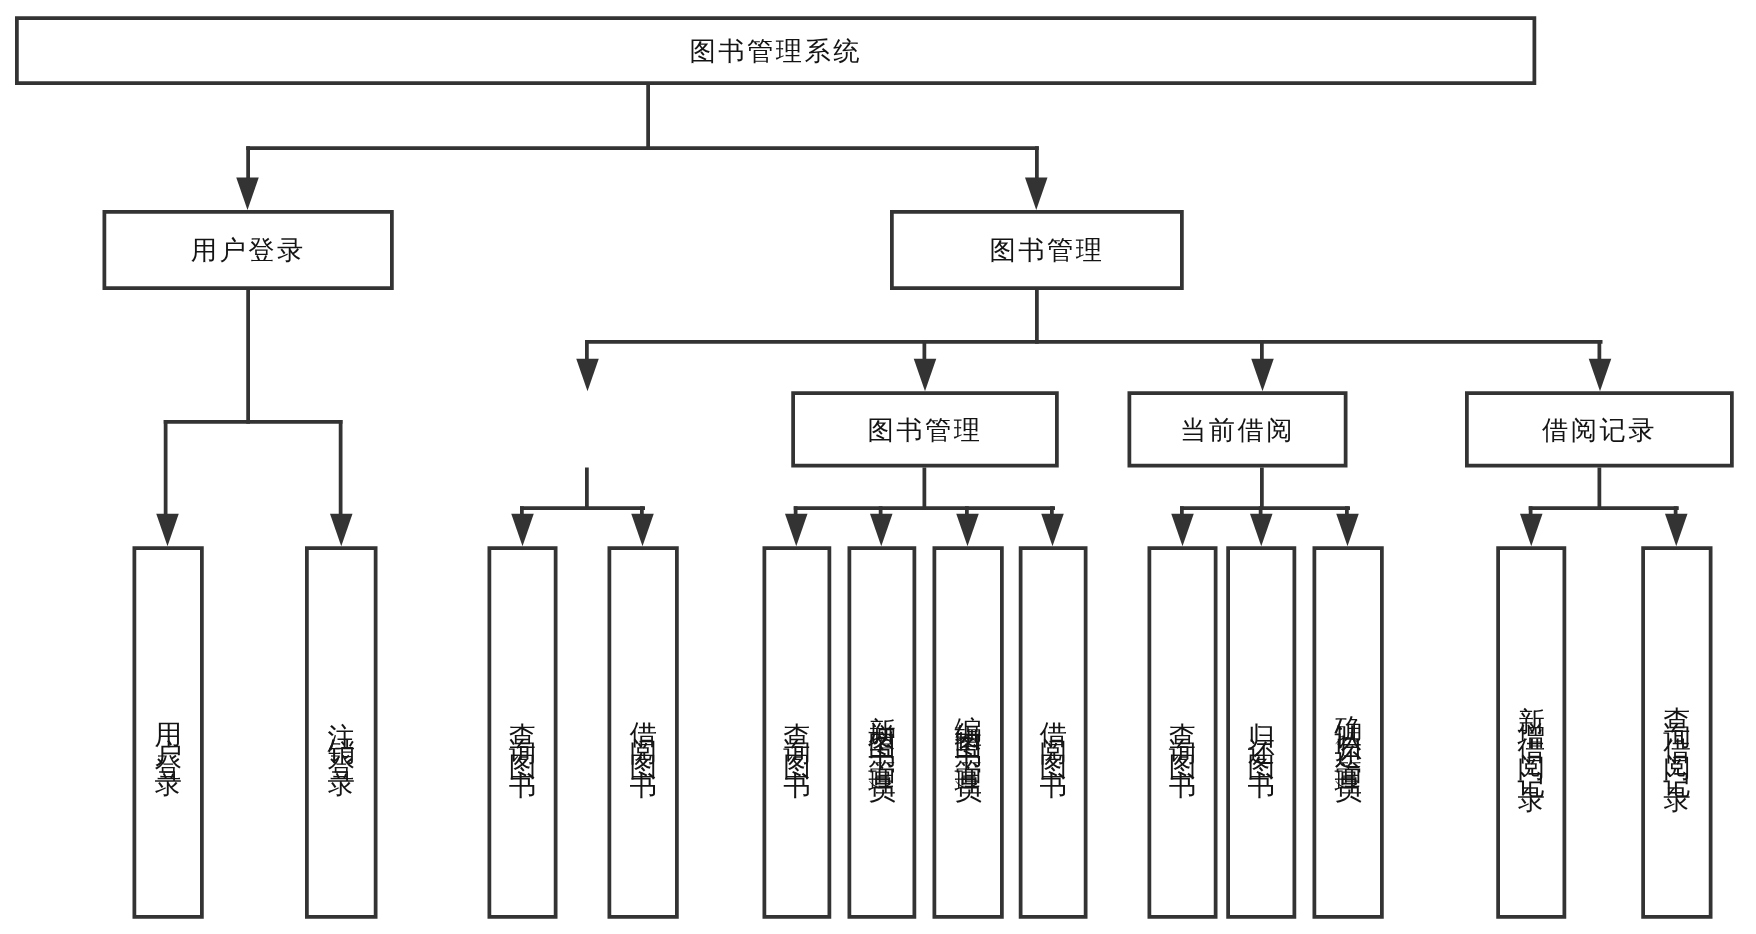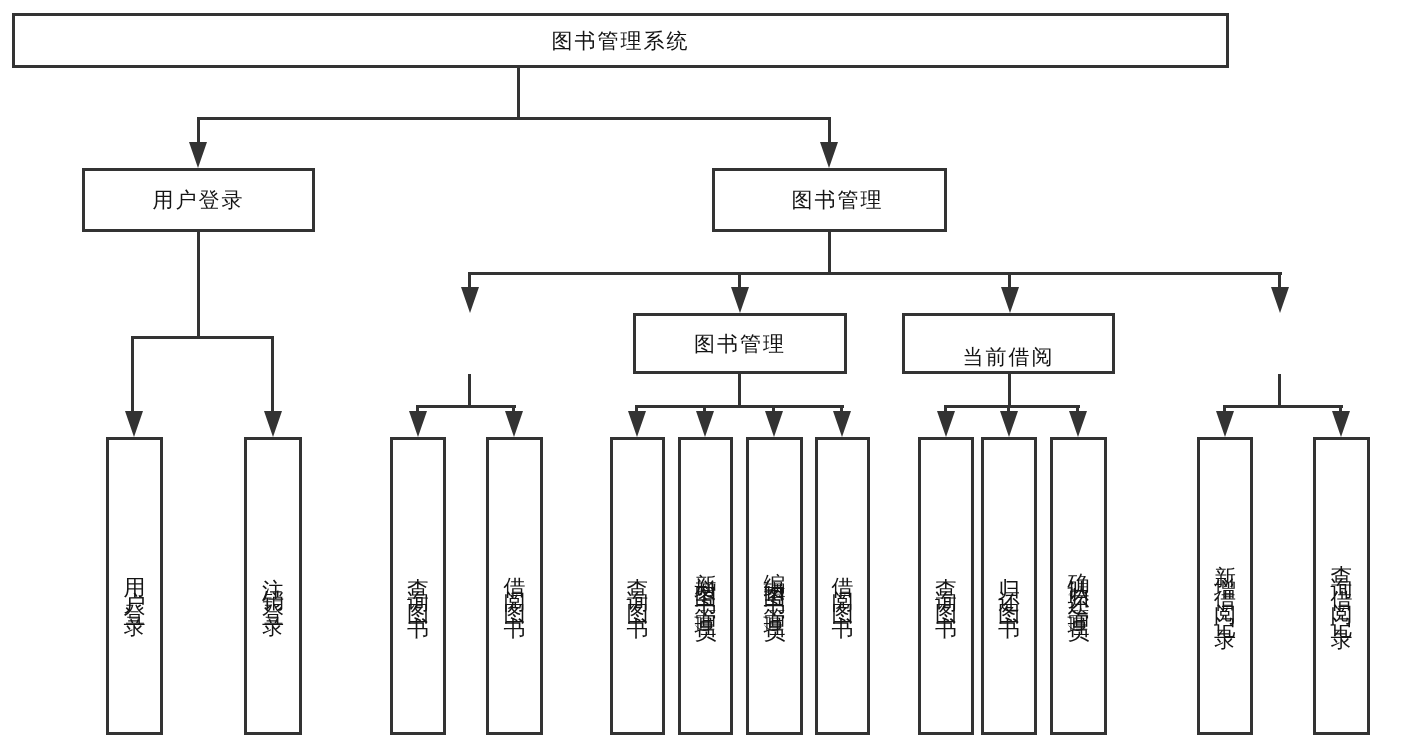--- a/index.html
+++ b/index.html
@@ -71,22 +71,25 @@
   <div class="vline" style="left:738px;top:272px;height:18px;"></div>
   <div class="arrow" style="left:731px;top:287px;"></div>
   <div class="vline" style="left:1008px;top:272px;height:18px;"></div>
   <div class="arrow" style="left:1001px;top:287px;"></div>
   <div class="vline" style="left:1278px;top:272px;height:18px;"></div>
   <div class="arrow" style="left:1271px;top:287px;"></div>
 
   <div class="node" style="left:633px;top:313px;width:214px;height:61px;">
     <span>图书管理</span>
   </div>
-  <div class="node" style="left:902px;top:313px;width:213px;height:61px;align-items:flex-end;">
+  <div class="node" style="left:902px;top:313px;width:176px;height:61px;">
     <span>当前借阅</span>
+  </div>
+  <div class="node" style="left:1172px;top:313px;width:215px;height:61px;">
+    <span>借阅记录</span>
   </div>
 
   <div class="vline" style="left:468px;top:374px;height:34px;"></div>
   <div class="hline" style="left:416px;top:405px;width:100px;"></div>
   <div class="vline" style="left:416px;top:405px;height:10px;"></div>
   <div class="arrow" style="left:409px;top:411px;"></div>
   <div class="vline" style="left:512px;top:405px;height:10px;"></div>
   <div class="arrow" style="left:505px;top:411px;"></div>
 
   <div class="vline" style="left:738px;top:374px;height:34px;"></div>

